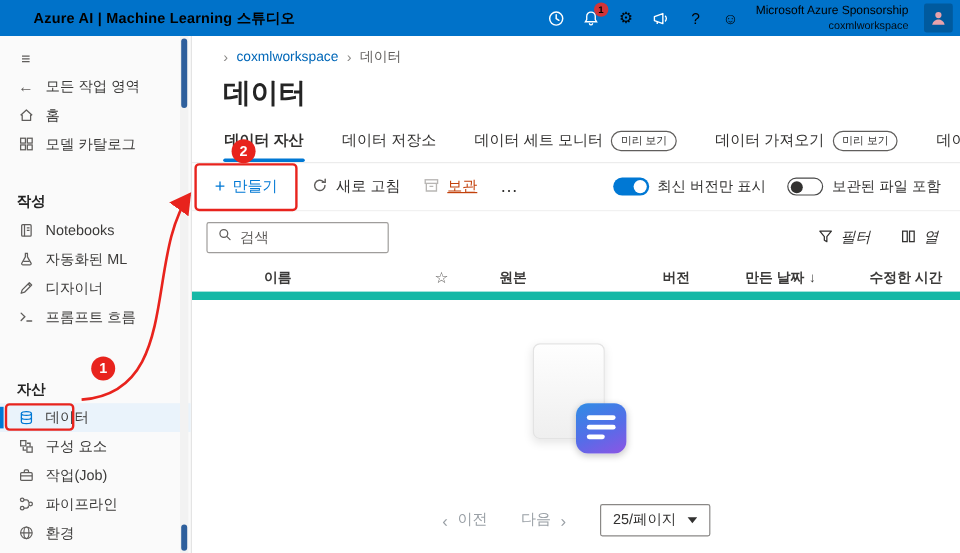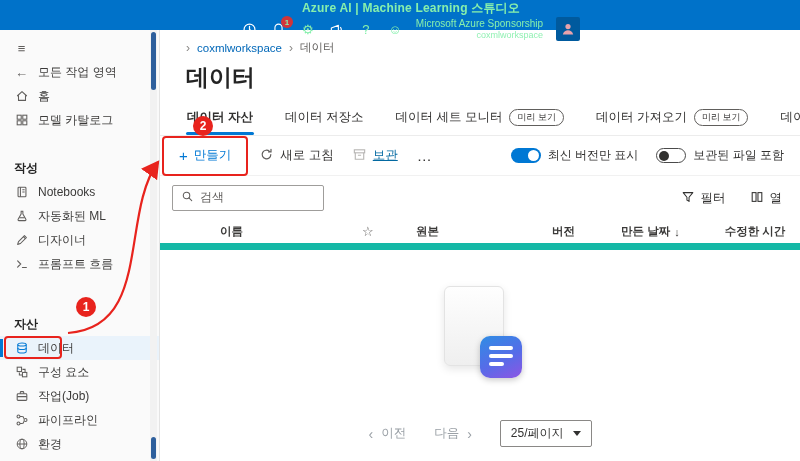--- a/index.html
+++ b/index.html
@@ -1,21 +1,21 @@
 <!DOCTYPE html>
 <html><head>
 <meta charset="utf-8">
 <style>
   * { margin:0; padding:0; box-sizing:border-box; }
   body { font-family:"Liberation Sans","DejaVu Sans",sans-serif; background:#ddd; }
   .app { position:relative; width:800px; height:461px; background:#fff; overflow:hidden; color:#323130; }
 
   
-  .topbar { position:absolute; top:0; left:0; right:0; height:30px; background:#0072c9; color:#86efac;
-            display:flex; align-items:center; justify-content:space-between; padding:0 6px 0 28px; z-index:10;flex-direction:column; }
+  .topbar { position:absolute; top:0; left:0; right:0; height:30px; background:#0072c9; color:#000000;
+            display:flex; align-items:center; justify-content:space-between; padding:0 6px 0 28px; z-index:10; }
   .tb-title { font-size:12px; font-weight:bold; letter-spacing:.2px; white-space:nowrap; }
   .tb-right { display:flex; align-items:center; gap:13px; height:100%; }
   .tb-icon { position:relative; width:16px; height:16px; display:flex; align-items:center; justify-content:center;
              font-size:13px; cursor:pointer; }
   .tb-icon svg { width:15px; height:15px; }
   .nbadge { position:absolute; top:-5px; right:-6px; background:#d13438; border-radius:8px; min-width:12px; height:12px;
             font-size:8px; font-weight:bold; display:flex; align-items:center; justify-content:center; padding:0 2px; }
   .tb-account { text-align:right; line-height:1.3; cursor:pointer; }
   .tb-account .l1 { font-size:10px; }
   .tb-account .l2 { font-size:9px; opacity:.9; }
@@ -47,36 +47,36 @@
   .tab { display:flex; align-items:center; gap:7px; padding:6px 1px 9px; position:relative; color:#323130; cursor:pointer; white-space:nowrap; }
   .tab.active { font-weight:bold; }
   .tab.active::after { content:""; position:absolute; left:0; right:0; bottom:0; height:3px; background:#0078d4; border-radius:2px; }
   .pill { border:1px solid #605e5c; border-radius:9px; font-size:9px; padding:1px 7px; color:#323130; }
 
   .toolbar { display:flex; align-items:center; height:40px; padding:0 16px 0 10px; border-bottom:1px solid #f1f1f1; }
   .cmd-btn { display:flex; align-items:center; gap:6px; font-size:12.5px; height:30px; padding:0 9px; cursor:pointer; color:#323130; position:relative; white-space:nowrap; }
   .cmd-btn svg { width:15px; height:15px; }
   .cmd-btn.create { color:#0078d4; margin-right:10px; }
   .cmd-btn.create .plus { font-size:15px; line-height:1; }
-  .cmd-btn.disabled { color:#0369a1; cursor:default;text-decoration:underline; }
+  .cmd-btn.disabled { color:#c2410c; cursor:default;text-decoration:underline; }
   .cmd-btn.more { font-size:15px; padding:0 10px; }
   .toggles { margin-left:auto; display:flex; align-items:center; gap:18px; font-size:12px; }
   .tgl { display:flex; align-items:center; gap:7px; cursor:pointer; white-space:nowrap; }
   .switch { display:inline-block; width:30px; height:15px; border-radius:8px; position:relative; flex:0 0 30px; }
   .switch.on { background:#0078d4; }
   .switch.on::after { content:""; position:absolute; right:2px; top:2px; width:11px; height:11px; border-radius:50%; background:#fff; }
   .switch.off { background:#fff; border:1px solid #4a4a4a; }
   .switch.off::after { content:""; position:absolute; left:2px; top:1.5px; width:10px; height:10px; border-radius:50%; background:#323130; }
 
   .filter-row { display:flex; align-items:center; justify-content:space-between; padding:9px 18px 7px 12px; }
   .searchbox { display:flex; align-items:center; gap:6px; width:152px; height:26px; border:1px solid #9f9d9b; border-radius:2px; padding:0 8px; background:#fff; }
   .searchbox svg { width:13px; height:13px; flex:0 0 13px; }
-  .searchbox input { border:none; outline:none; width:100%; font-size:12px; font-family:Liberation Mono, monospace; color:#323130; background:transparent; }
+  .searchbox input { border:none; outline:none; width:100%; font-size:12px; font-family:Liberation Serif, serif; color:#323130; background:transparent; }
   .searchbox input::placeholder { color:#605e5c; }
-  .fc { display:flex; align-items:flex-start; gap:24px; }
+  .fc { display:flex; align-items:flex-start; gap:24px;font-style:italic; }
   .fc-btn { display:flex; align-items:center; gap:6px; font-size:12.5px; color:#323130; cursor:pointer; }
   .fc-btn svg { width:14px; height:14px; }
 
   .thead { display:flex; align-items:center; height:30px; padding-left:12px; border-bottom:7px solid #14b8a6; margin-top:2px;
            font-size:11.5px; font-weight:bold; color:#3b3a39; }
   .th { cursor:pointer; }
   .th-name { width:190px; padding-left:48px; }
   .th-star { width:40px; font-weight:normal; font-size:13px; color:#605e5c; }
   .th-source { width:140px; padding-left:14px; }
   .th-version { width:70px; padding-left:10px; }

